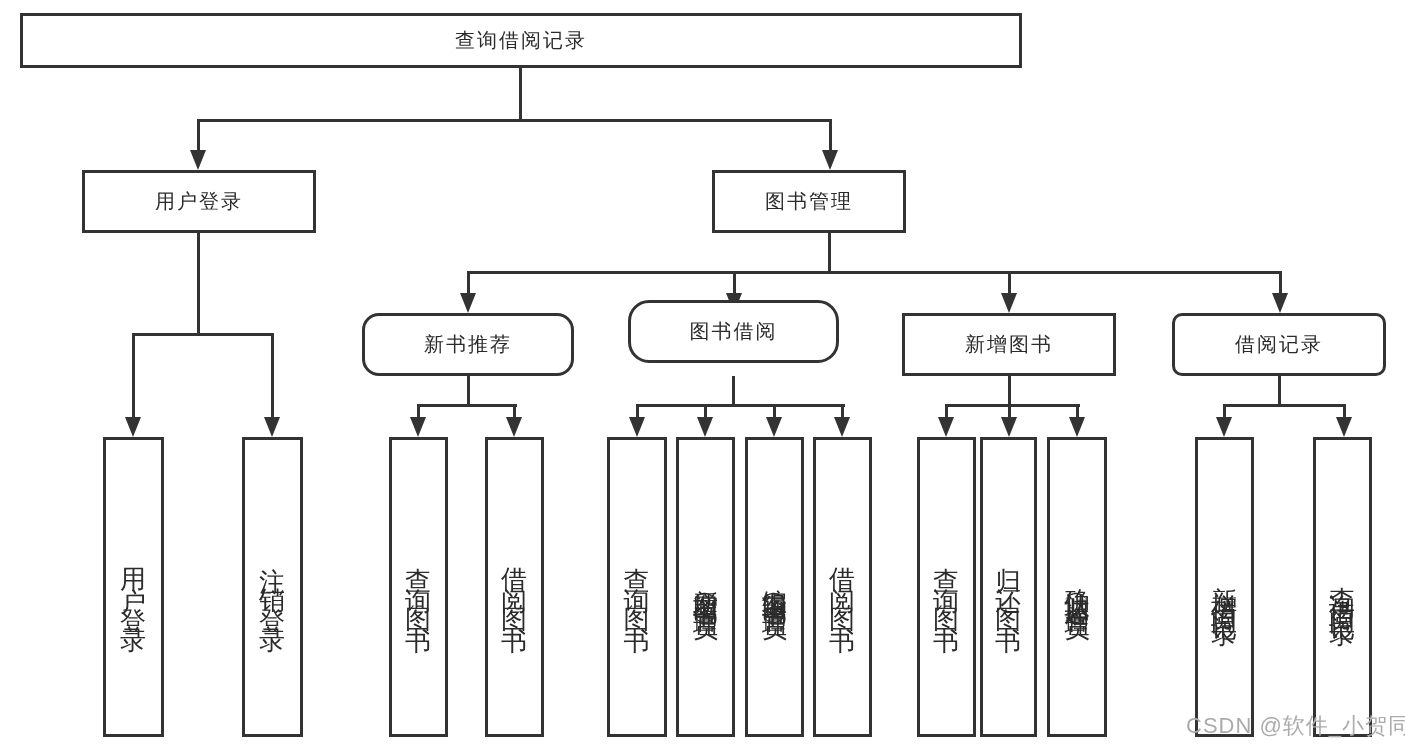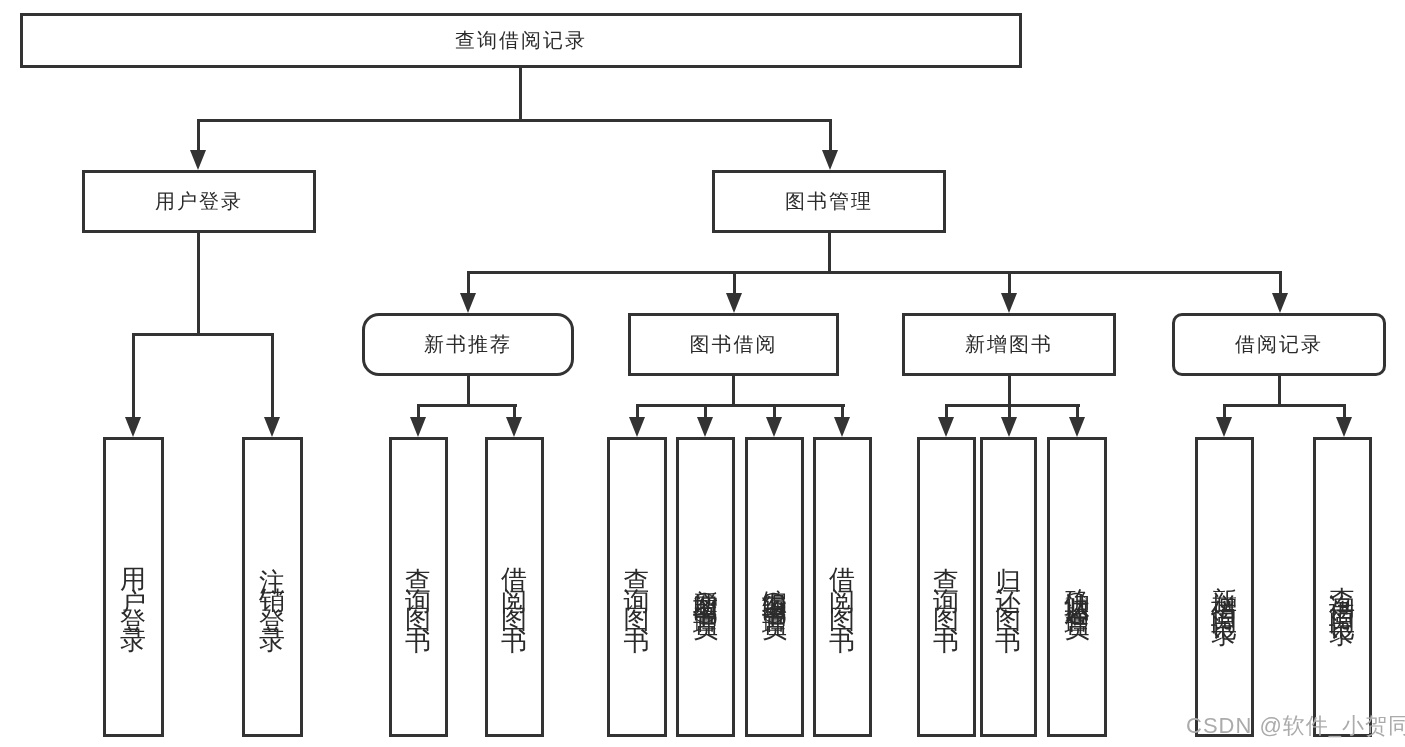--- a/index.html
+++ b/index.html
@@ -43,21 +43,21 @@
   <div class="line" style="left:519px;top:66px;width:3px;height:56px;"></div>
   <div class="line" style="left:197px;top:119px;width:635px;height:3px;"></div>
   <div class="line" style="left:197px;top:119px;width:3px;height:33px;"></div>
   <div class="arrow" style="left:190px;top:150px;"></div>
   <div class="line" style="left:829px;top:119px;width:3px;height:33px;"></div>
   <div class="arrow" style="left:822px;top:150px;"></div>
 
   <div class="box hbox" style="left:82px;top:170px;width:234px;height:63px;">
     <span>用户登录</span>
   </div>
-  <div class="box hbox" style="left:712px;top:170px;width:234px;height:63px;">
+  <div class="box hbox" style="left:712px;top:170px;width:194px;height:63px;">
     <span>图书管理</span>
   </div>
 
   <div class="line" style="left:197px;top:232px;width:3px;height:104px;"></div>
   <div class="line" style="left:132px;top:333px;width:142px;height:3px;"></div>
   <div class="line" style="left:132px;top:333px;width:3px;height:86px;"></div>
   <div class="arrow" style="left:125px;top:417px;"></div>
   <div class="line" style="left:271px;top:333px;width:3px;height:86px;"></div>
   <div class="arrow" style="left:264px;top:417px;"></div>
 
@@ -68,21 +68,21 @@
   <div class="line" style="left:733px;top:271px;width:3px;height:25px;"></div>
   <div class="arrow" style="left:726px;top:293px;"></div>
   <div class="line" style="left:1008px;top:271px;width:3px;height:25px;"></div>
   <div class="arrow" style="left:1001px;top:293px;"></div>
   <div class="line" style="left:1279px;top:271px;width:3px;height:25px;"></div>
   <div class="arrow" style="left:1272px;top:293px;"></div>
 
   <div class="box hbox" style="left:362px;top:313px;width:212px;height:63px;border-radius:17px;">
     <span>新书推荐</span>
   </div>
-  <div class="box hbox" style="left:628px;top:313px;width:211px;height:63px;">
+  <div class="box hbox" style="left:628px;top:300px;width:211px;height:63px;border-radius:21px;">
     <span>图书借阅</span>
   </div>
   <div class="box hbox" style="left:902px;top:313px;width:214px;height:63px;">
     <span>新增图书</span>
   </div>
   <div class="box hbox" style="left:1172px;top:313px;width:214px;height:63px;border-radius:10px;">
     <span>借阅记录</span>
   </div>
 
   <div class="line" style="left:467px;top:376px;width:3px;height:31px;"></div>

